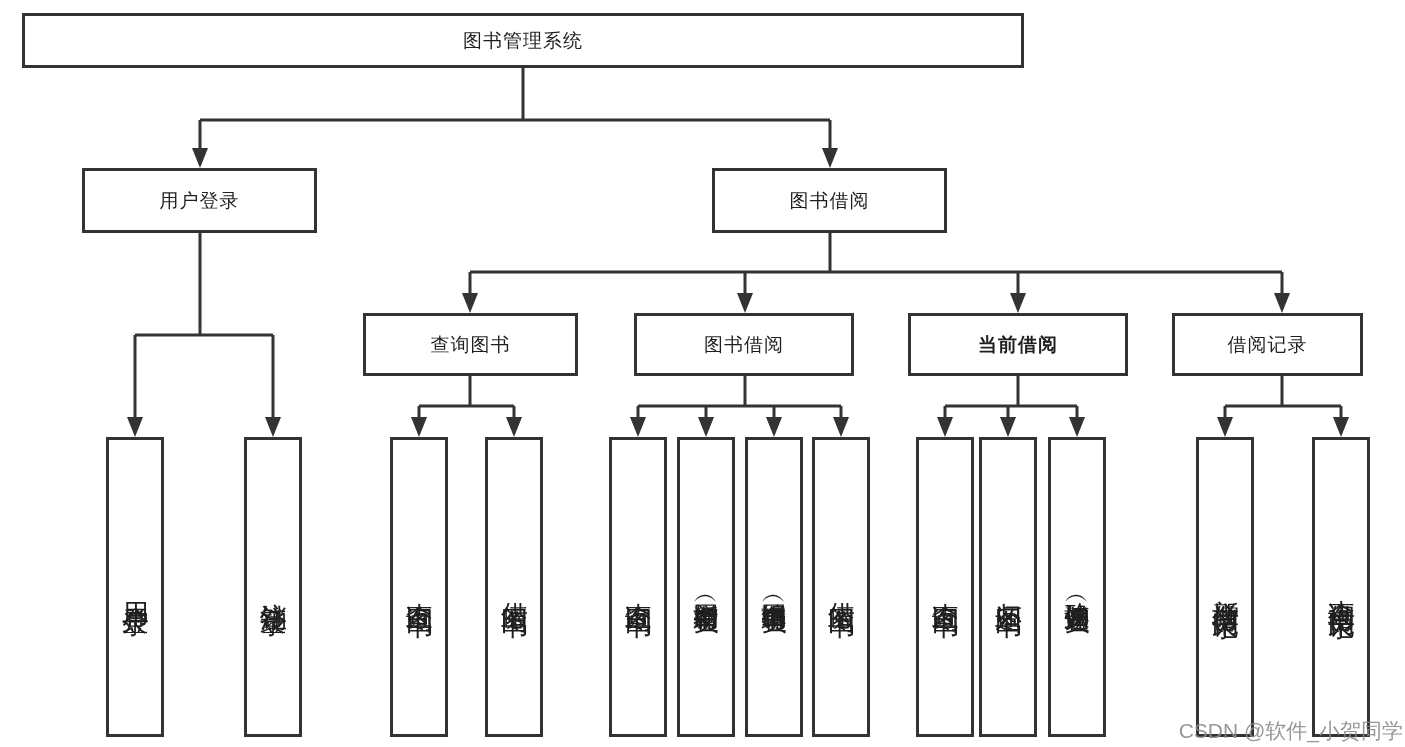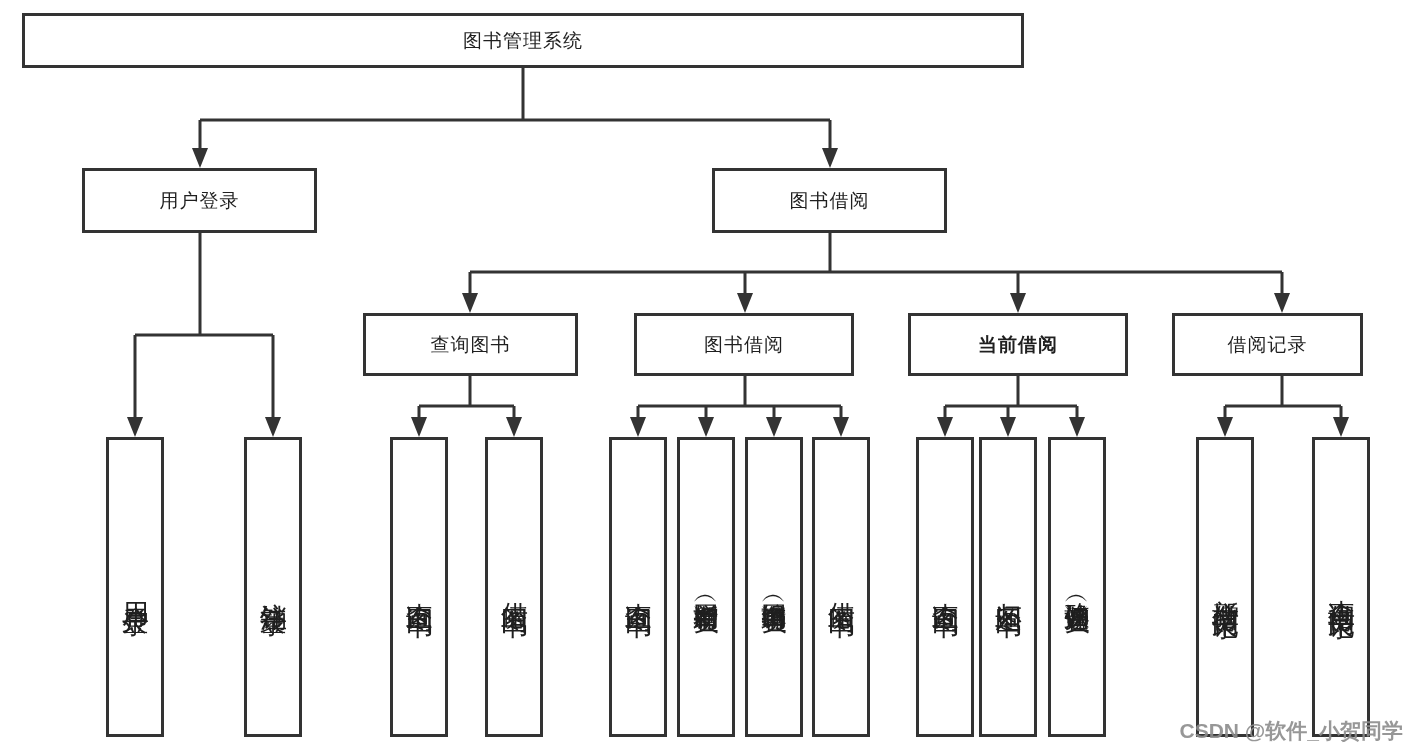--- a/index.html
+++ b/index.html
@@ -82,21 +82,20 @@
   .l11 { left: 1196px; }
   .l12 { left: 1312px; }
   #watermark {
     position: absolute;
     right: 2px;
     bottom: 2px;
     font-size: 21px;
     color: rgba(140, 140, 140, 0.9);
     z-index: 3;
     white-space: nowrap;
-    font-weight: bold;
   }
 </style>
 </head>
 <body>
 
 <div id="canvas">
 
   <svg id="connectors" width="1405" height="747" viewBox="0 0 1405 747">
     <path fill="none" stroke="#333333" stroke-width="3" d="M523,68 V120 M200,120 H830 M200,120 V151 M830,120 V151
              M200,233 V335 M135,335 H273 M135,335 V420 M273,335 V420

